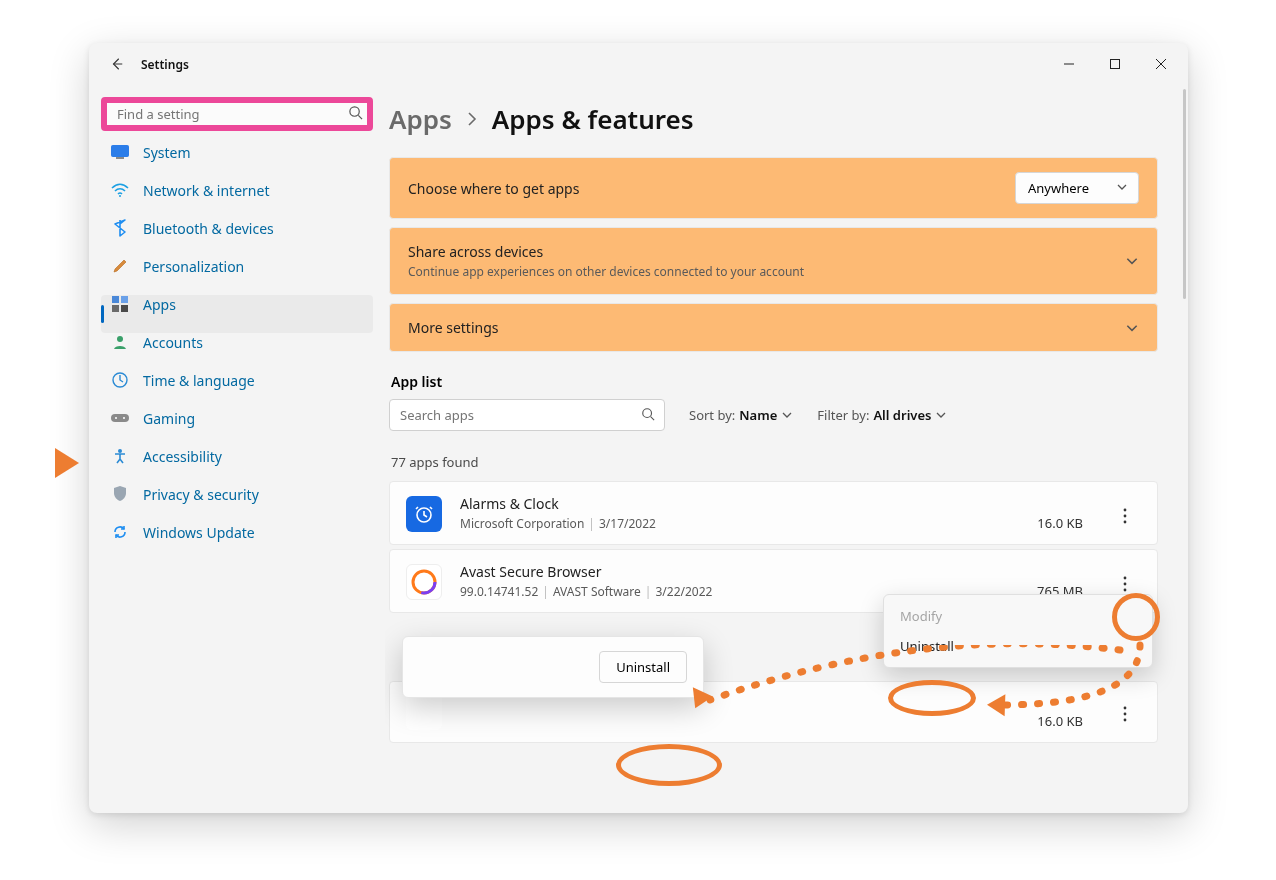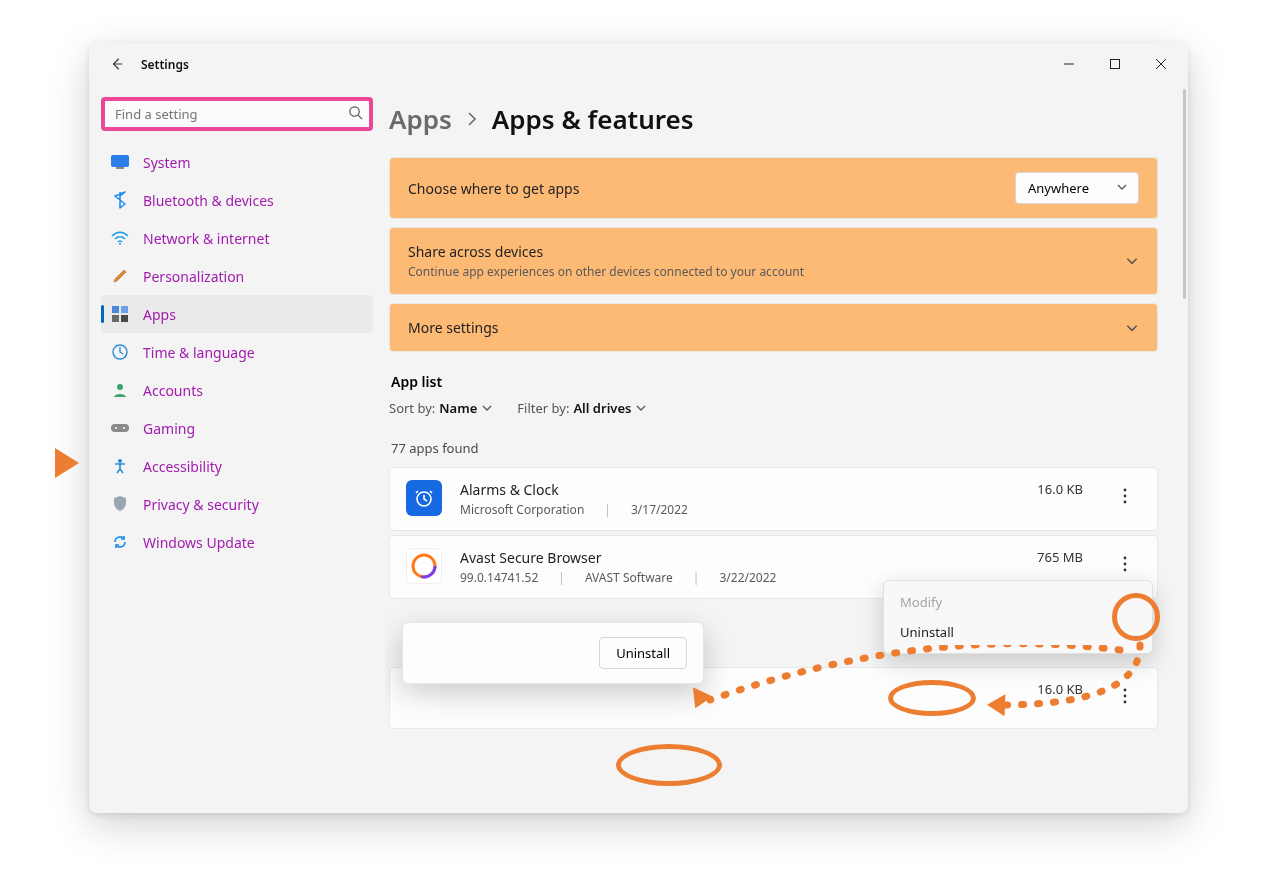--- a/index.html
+++ b/index.html
@@ -15,24 +15,24 @@
   .win-controls { margin-left:auto; display:flex; }
   .wc { width:46px; height:32px; display:flex; align-items:center; justify-content:center; }
 
   .body { display:flex; height: calc(100% - 42px); }
   .sidebar { width: 296px; padding: 8px 12px 8px 12px; }
   .profile { display:flex; align-items:center; gap:12px; padding: 10px 6px 14px 6px; }
   .avatar { width:56px; height:56px; border-radius:50%; background:#dcdcdc; display:flex; align-items:center; justify-content:center; }
   .profile .name { font-size:14px; font-weight:600; }
   .profile .sub { font-size:12px; color:#555; }
   .search { margin: 4px 0 12px 0; position:relative; }
-  .search input { width:100%; height:34px; border:4px solid #ec4899; background:#fbfbfb; border-radius:4px; padding:0 34px 0 10px; font-size:13px; color:#444; outline:none; }
+  .search input { width:100%; height:34px; border:6px solid #ec4899; background:#fbfbfb; border-radius:4px; padding:0 34px 0 10px; font-size:13px; color:#444; outline:none; }
   .search .sicon { position:absolute; right:10px; top:8px; color:#555; }
   .nav { margin-top:6px; }
-  .nav-item { height:38px; display:flex; align-items:center; gap:14px; padding:0 10px; border-radius:4px; font-size:14px; color:#a21caf; cursor:default; position:relative; }
+  .nav-item { height:38px; display:flex; gap:14px; padding:0 10px; border-radius:4px; font-size:14px; color:#0369a1; cursor:default; position:relative; }
   .nav-item.selected { background:#eaeaea; }
   .nav-item.selected::before { content:""; position:absolute; left:0; top:10px; bottom:10px; width:3px; background:#0067c0; border-radius:2px; }
   .nav-icon { width:18px; height:18px; display:flex; align-items:center; justify-content:center; }
 
   .main { flex:1; padding: 16px 30px 0 4px; overflow:hidden; position:relative; }
   .scrollbar { position:absolute; right:2px; top:4px; width:3px; height:210px; background:#c6c6c6; border-radius:2px; }
 
   .breadcrumb { display:flex; align-items:center; gap:14px; margin-bottom:20px; }
   .bc1 { font-size:26px; font-weight:600; color:#6a6a6a; }
   .bc-sep { color:#6a6a6a; }
@@ -49,27 +49,27 @@
   .section-label { font-size:14px; font-weight:600; margin:20px 0 8px 2px; }
   .filterrow { display:flex; align-items:center; gap:24px; }
   .appsearch { position:relative; width:276px; }
   .appsearch input { width:100%; height:32px; border:1px solid #d0d0d0; border-radius:4px; padding:0 30px 0 10px; font-size:13px; background:#fff; outline:none; }
   .appsearch .sicon { position:absolute; right:10px; top:8px; }
   .filter-txt { font-size:13px; color:#555; display:flex; align-items:center; gap:4px; }
   .filter-txt b { font-weight:600; color:#111; }
 
   .countline { font-size:13px; color:#4a4a4a; margin:22px 0 10px 2px; }
 
-  .app-card { background:#fdfdfd; border:1px solid #e8e8e8; border-radius:4px; padding:12px 16px; margin-bottom:4px; display:flex; align-items:flex-start; gap:18px; position:relative; }
+  .app-card { background:#fdfdfd; border:1px solid #e8e8e8; border-radius:4px; padding:12px 16px; margin-bottom:4px; display:flex; align-items:flex-end; gap:18px; position:relative; }
   .app-icon { width:36px; height:36px; border-radius:6px; display:flex; align-items:center; justify-content:center; flex-shrink:0; }
   .ai-blue { background:#1769e2; }
   .ai-white { background:#fff; border:1px solid #eee; }
   .app-info { flex:1; overflow:hidden; }
   .app-name { font-size:14px; color:#222; }
-  .app-meta { font-size:12px; color:#5a5a5a; margin-top:2px; display:flex; gap:20px; }
+  .app-meta { font-size:12px; color:#5a5a5a; margin-top:2px; display:flex; gap:4px; }
   .app-meta .sep { color:#bbb; }
   .app-size { font-size:13px; color:#333; margin-right:8px; white-space:nowrap; }
   .more { width:32px; height:32px; display:flex; align-items:center; justify-content:center; }
 
   .flyout { position:absolute; right:4px; top:44px; width:270px; background:#f8f8f8; border:1px solid #e0e0e0; border-radius:6px; box-shadow:0 8px 24px rgba(0,0,0,0.18); padding:6px; z-index:5; }
   .fly-item { height:30px; display:flex; align-items:center; padding:0 10px; font-size:13px; border-radius:4px; }
   .fly-item.disabled { color:#a5a5a5; }
   .fly-item.enabled { color:#222; }
 
   .confirm { position:absolute; left:12px; top:86px; width:302px; background:#fdfdfd; border:1px solid #e5e5e5; border-radius:6px; box-shadow:0 10px 30px rgba(0,0,0,0.20); padding:14px 16px; z-index:6; }
@@ -147,34 +147,34 @@
           <span class="nav-icon">
               <svg width="18" height="14">
                 <rect x="0.5" y="0.5" width="17" height="11" rx="1" fill="#2b7de9" stroke="#2b7de9"></rect>
                 <rect x="5" y="12" width="8" height="2" fill="#8a8a8a"></rect>
               </svg>
             </span>
           <span>System</span>
         </div>
         <div class="nav-item">
           <span class="nav-icon">
-              <svg width="14" height="18" viewBox="0 0 12 18">
-                <path d="M6 1v16l5-4-10-8 10-4-5 4" fill="none" stroke="#1f8ef1" stroke-width="1.6" stroke-linejoin="round"></path>
-              </svg>
-            </span>
-          <span>Bluetooth &amp; devices</span>
-        </div>
-        <div class="nav-item">
-          <span class="nav-icon">
               <svg width="18" height="14" viewBox="0 0 18 14">
                 <path d="M1 5c5-5 11-5 16 0M4 8c3-3 7-3 10 0M7 11c1.2-1.2 2.8-1.2 4 0" stroke="#1ca0e3" fill="none" stroke-width="1.6"></path>
                 <circle cx="9" cy="13" r="1" fill="#1ca0e3"></circle>
               </svg>
             </span>
           <span>Network &amp; internet</span>
+        </div>
+        <div class="nav-item">
+          <span class="nav-icon">
+              <svg width="14" height="18" viewBox="0 0 12 18">
+                <path d="M6 1v16l5-4-10-8 10-4-5 4" fill="none" stroke="#1f8ef1" stroke-width="1.6" stroke-linejoin="round"></path>
+              </svg>
+            </span>
+          <span>Bluetooth &amp; devices</span>
         </div>
         <div class="nav-item">
           <span class="nav-icon">
               <svg width="16" height="16" viewBox="0 0 16 16">
                 <path d="M2 14l3-1 9-9-2-2-9 9z" fill="#d88a3b" stroke="#b56a1f" stroke-width="0.6"></path>
               </svg>
             </span>
           <span>Personalization</span>
         </div>
         <div class="nav-item selected">
@@ -184,34 +184,34 @@
                 <rect x="9" y="0" width="7" height="7" fill="#6aa0e8"></rect>
                 <rect x="0" y="9" width="7" height="7" fill="#6a6a6a"></rect>
                 <rect x="9" y="9" width="7" height="7" fill="#4a4a4a"></rect>
               </svg>
             </span>
           <span>Apps</span>
         </div>
         <div class="nav-item">
           <span class="nav-icon">
               <svg width="16" height="16" viewBox="0 0 16 16">
+                <circle cx="8" cy="5" r="3" fill="#3aa06a"></circle>
+                <path d="M2 15c1-4 11-4 12 0z" fill="#3aa06a"></path>
+              </svg>
+            </span>
+          <span>Accounts</span>
+        </div>
+        <div class="nav-item">
+          <span class="nav-icon">
+              <svg width="16" height="16" viewBox="0 0 16 16">
                 <circle cx="8" cy="8" r="7" fill="none" stroke="#2a8ad4" stroke-width="1.4"></circle>
                 <path d="M8 3v5l3 2" stroke="#2a8ad4" fill="none" stroke-width="1.4"></path>
               </svg>
             </span>
           <span>Time &amp; language</span>
-        </div>
-        <div class="nav-item">
-          <span class="nav-icon">
-              <svg width="16" height="16" viewBox="0 0 16 16">
-                <circle cx="8" cy="5" r="3" fill="#3aa06a"></circle>
-                <path d="M2 15c1-4 11-4 12 0z" fill="#3aa06a"></path>
-              </svg>
-            </span>
-          <span>Accounts</span>
         </div>
         <div class="nav-item">
           <span class="nav-icon">
               <svg width="18" height="12" viewBox="0 0 18 12">
                 <rect x="0" y="2" width="18" height="8" rx="4" fill="#8a8a8a"></rect>
                 <circle cx="5" cy="6" r="1" fill="#fff"></circle>
                 <circle cx="13" cy="6" r="1" fill="#fff"></circle>
               </svg>
             </span>
           <span>Gaming</span>
@@ -291,20 +291,29 @@
         <span class="chev-icon">
             <svg width="14" height="14" viewBox="0 0 12 12">
               <path d="M2 4l4 4 4-4" stroke="#555" fill="none" stroke-width="1.3"></path>
             </svg>
           </span>
       </div>
 
       <div class="section-label">App list</div>
 
       <div class="filterrow">
+        <div class="appsearch">
+          <input type="text" placeholder="Search apps" style="">
+          <span class="sicon">
+              <svg width="14" height="14" viewBox="0 0 16 16">
+                <circle cx="7" cy="7" r="5" stroke="#555" fill="none" stroke-width="1.3"></circle>
+                <path d="M11 11l4 4" stroke="#555" stroke-width="1.3"></path>
+              </svg>
+            </span>
+        </div>
         <div class="filter-txt">
           <span class="c-muted">Sort by:</span>
           <b>Name</b>
           <span>
               <svg width="12" height="12" viewBox="0 0 12 12">
                 <path d="M2 4l4 4 4-4" stroke="#555" fill="none" stroke-width="1.3"></path>
               </svg>
             </span>
         </div>
         <div class="filter-txt">

